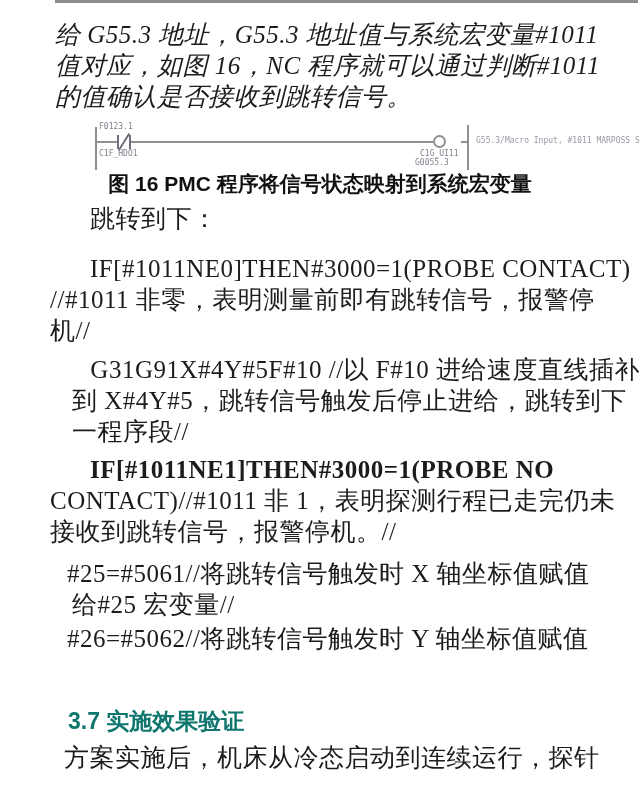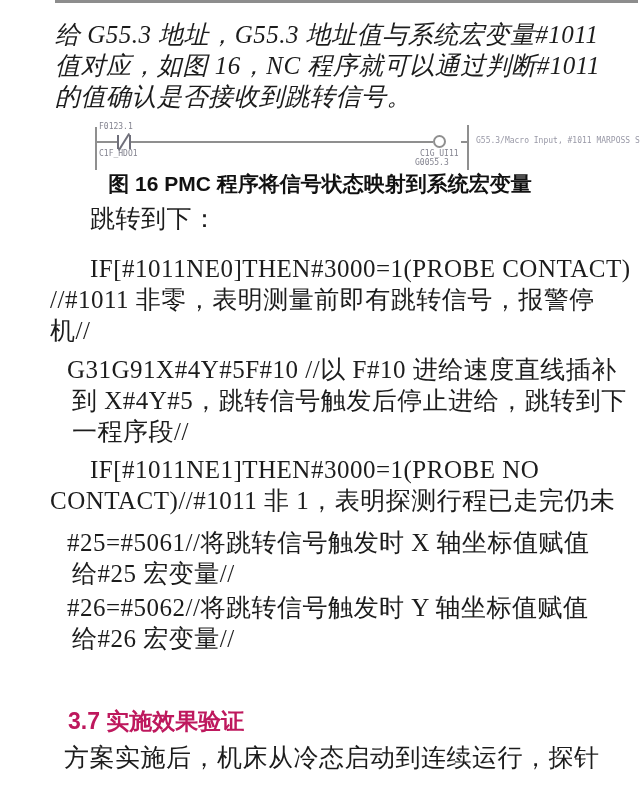--- a/index.html
+++ b/index.html
@@ -110,21 +110,21 @@
   .ind-3 { padding-left: 40px; }
   .heading {
     position: absolute;
     left: 68px;
     top: 708px;
     margin: 0;
     font-family: "Liberation Sans", "DejaVu Sans", sans-serif;
     font-weight: bold;
     font-size: 23px;
     line-height: 27px;
-    color: #be185d;
+    color: #0f766e;
     white-space: nowrap;
   }
   .closing {
     position: absolute;
     left: 64px;
     top: 742px;
     white-space: nowrap;
   }
 </style>
 </head>
@@ -166,37 +166,37 @@
   <div class="code">
 
       <div class="body-line code-line ind-3">跳转到下：</div>
 
       <div class="body-line code-line ind-3" style="margin-top: 19px;">IF[#1011NE0]THEN#3000=1(PROBE CONTACT)</div>
 
       <div class="body-line code-line ind-0">//#1011 非零，表明测量前即有跳转信号，报警停</div>
 
       <div class="body-line code-line ind-0">机//</div>
 
-      <div class="body-line code-line ind-1" style="margin-top: 8px;">G31G91X#4Y#5F#10 //以 F#10 进给速度直线插补</div>
+      <div class="body-line code-line ind-1" style="margin-top: 8px; text-align: right;">G31G91X#4Y#5F#10 //以 F#10 进给速度直线插补</div>
 
       <div class="body-line code-line ind-2">到 X#4Y#5，跳转信号触发后停止进给，跳转到下</div>
 
       <div class="body-line code-line ind-2">一程序段//</div>
 
-      <div class="body-line code-line ind-3" style="margin-top: 7px;">IF[#1011NE1]THEN#3000=1(PROBE NO</div>
+      <div class="body-line code-line ind-3" style="margin-top: 7px; font-weight: bold;">IF[#1011NE1]THEN#3000=1(PROBE NO</div>
 
       <div class="body-line code-line ind-0">CONTACT)//#1011 非 1，表明探测行程已走完仍未</div>
 
+      <div class="body-line code-line ind-0">接收到跳转信号，报警停机。//</div>
 
       <div class="body-line code-line ind-1" style="margin-top: 11px;">#25=#5061//将跳转信号触发时 X 轴坐标值赋值</div>
 
       <div class="body-line code-line ind-2">给#25 宏变量//</div>
 
       <div class="body-line code-line ind-1" style="margin-top: 3px;">#26=#5062//将跳转信号触发时 Y 轴坐标值赋值</div>
 
-      <div class="body-line code-line ind-2">给#26 宏变量//</div>
     </div>
 
   <h2 class="heading">3.7 实施效果验证</h2>
 
   <div class="closing body-line">方案实施后，机床从冷态启动到连续运行，探针</div>
 
 </div>
 
 </body></html>

